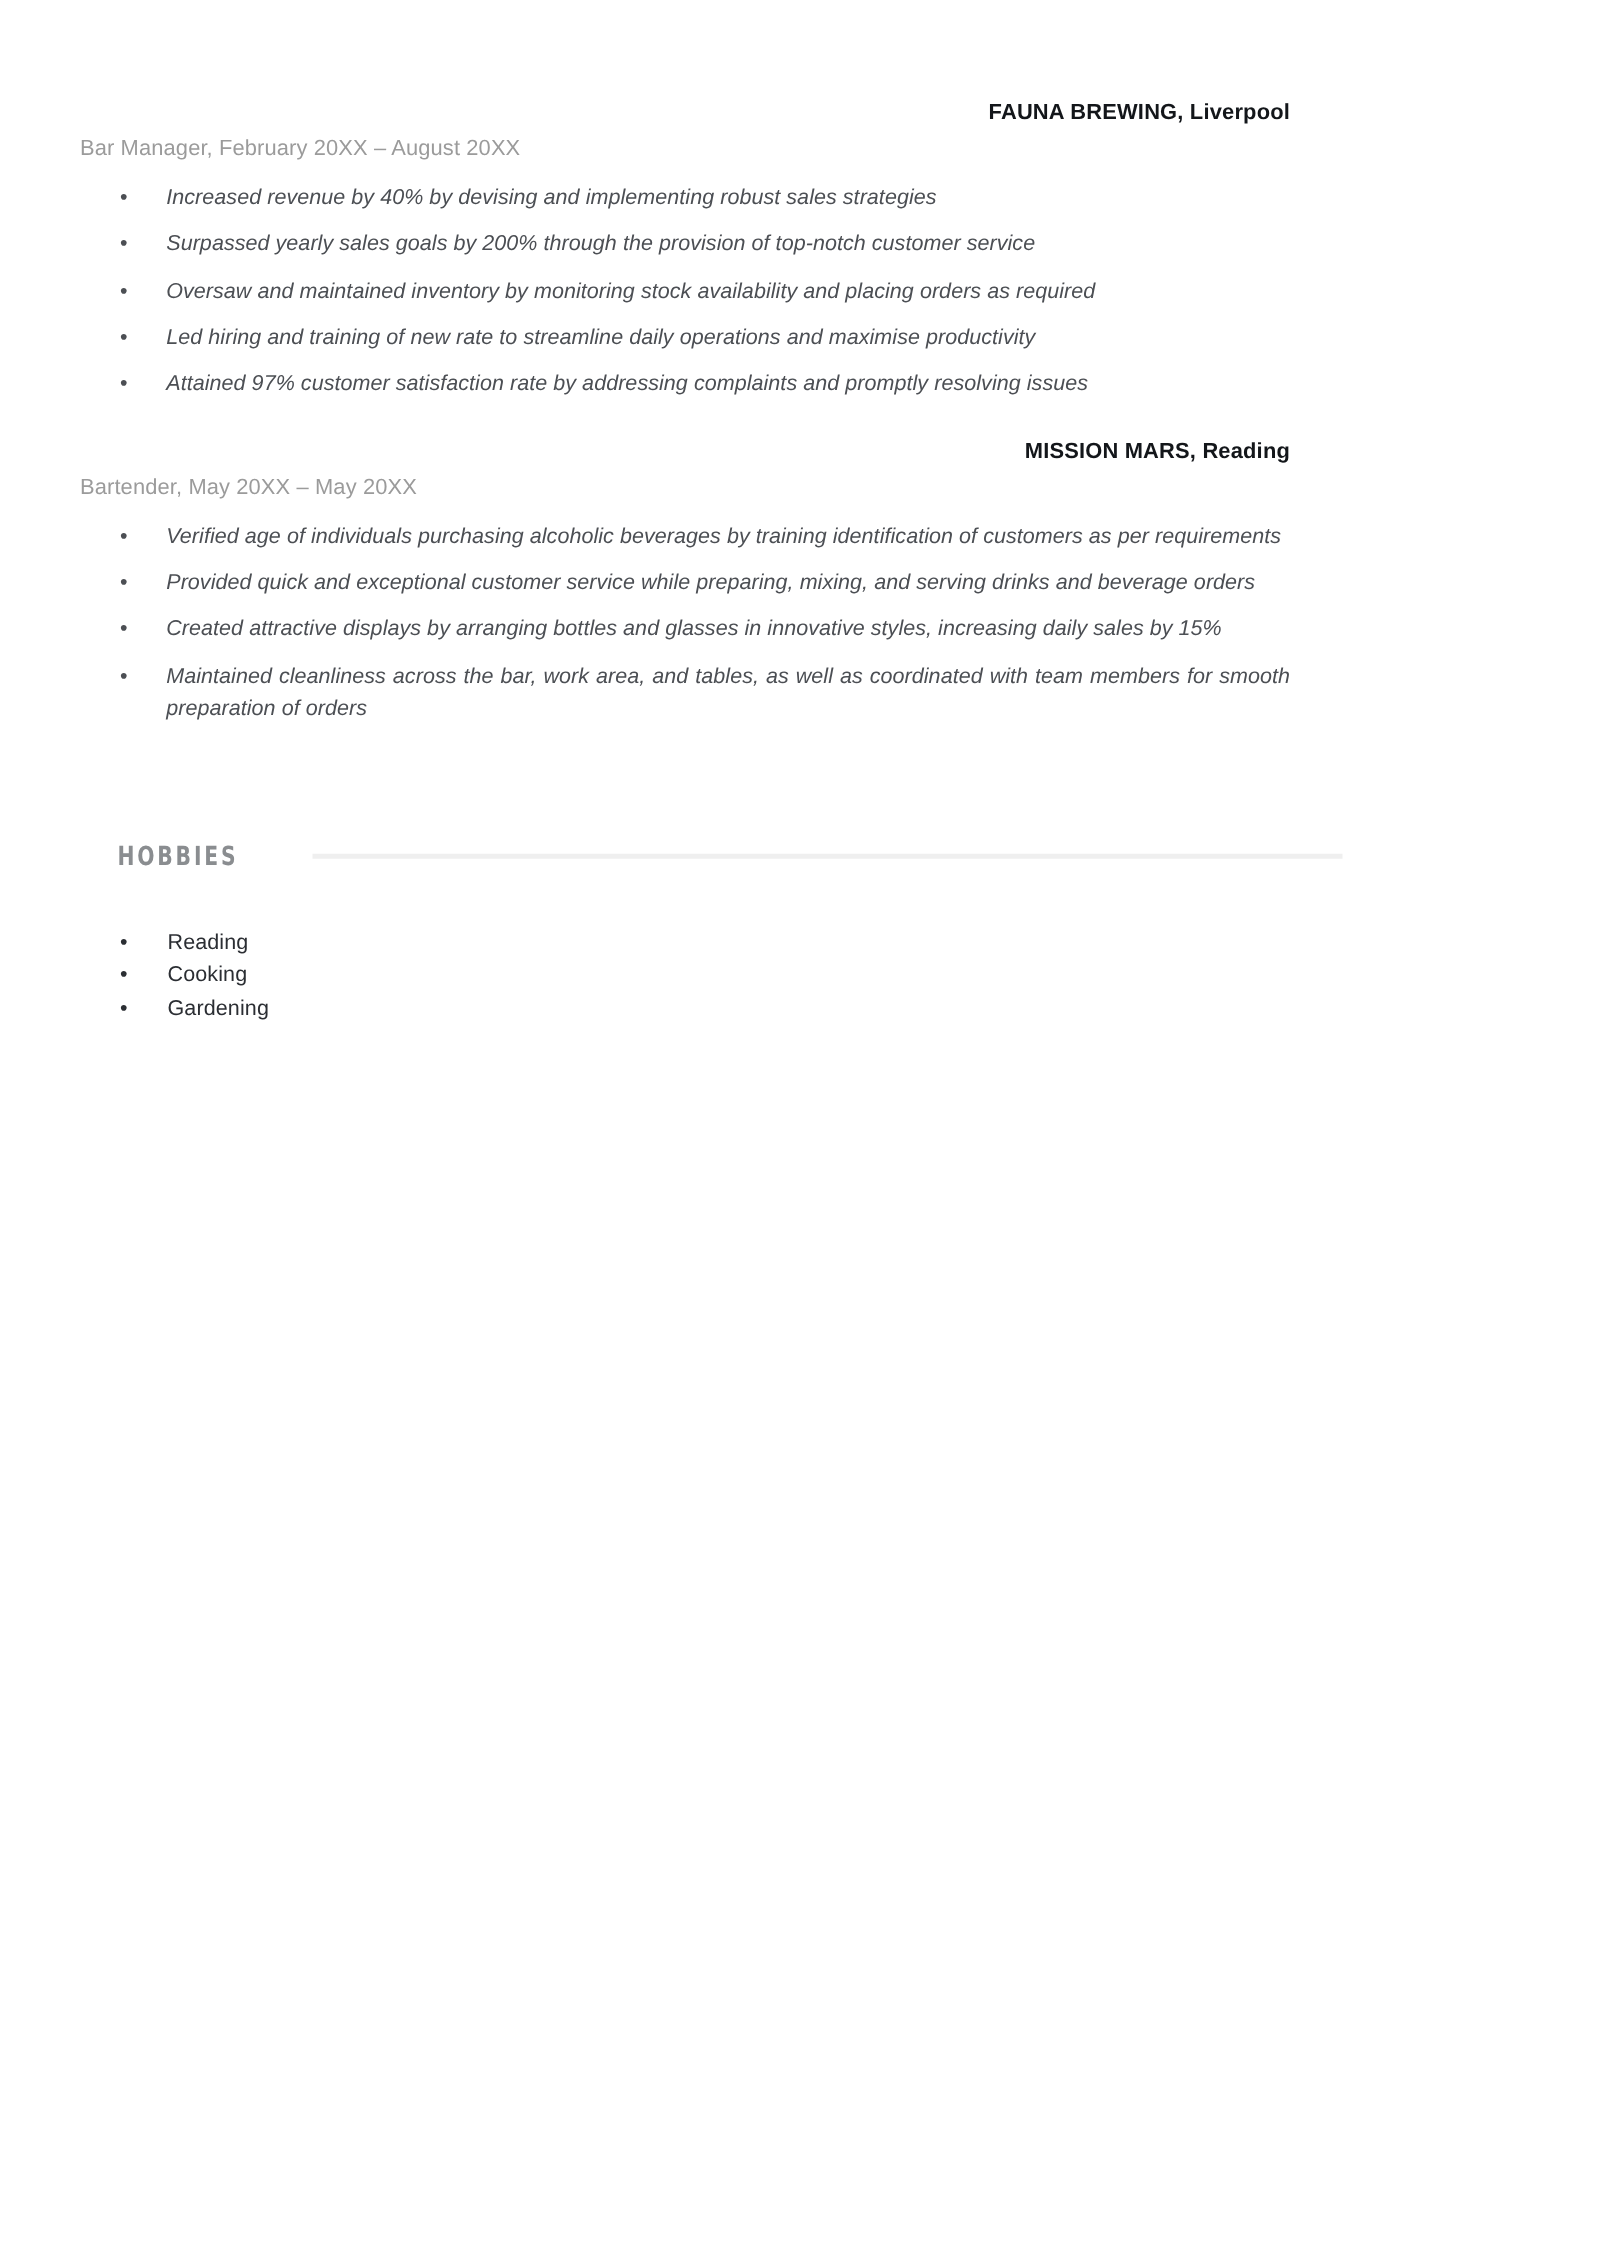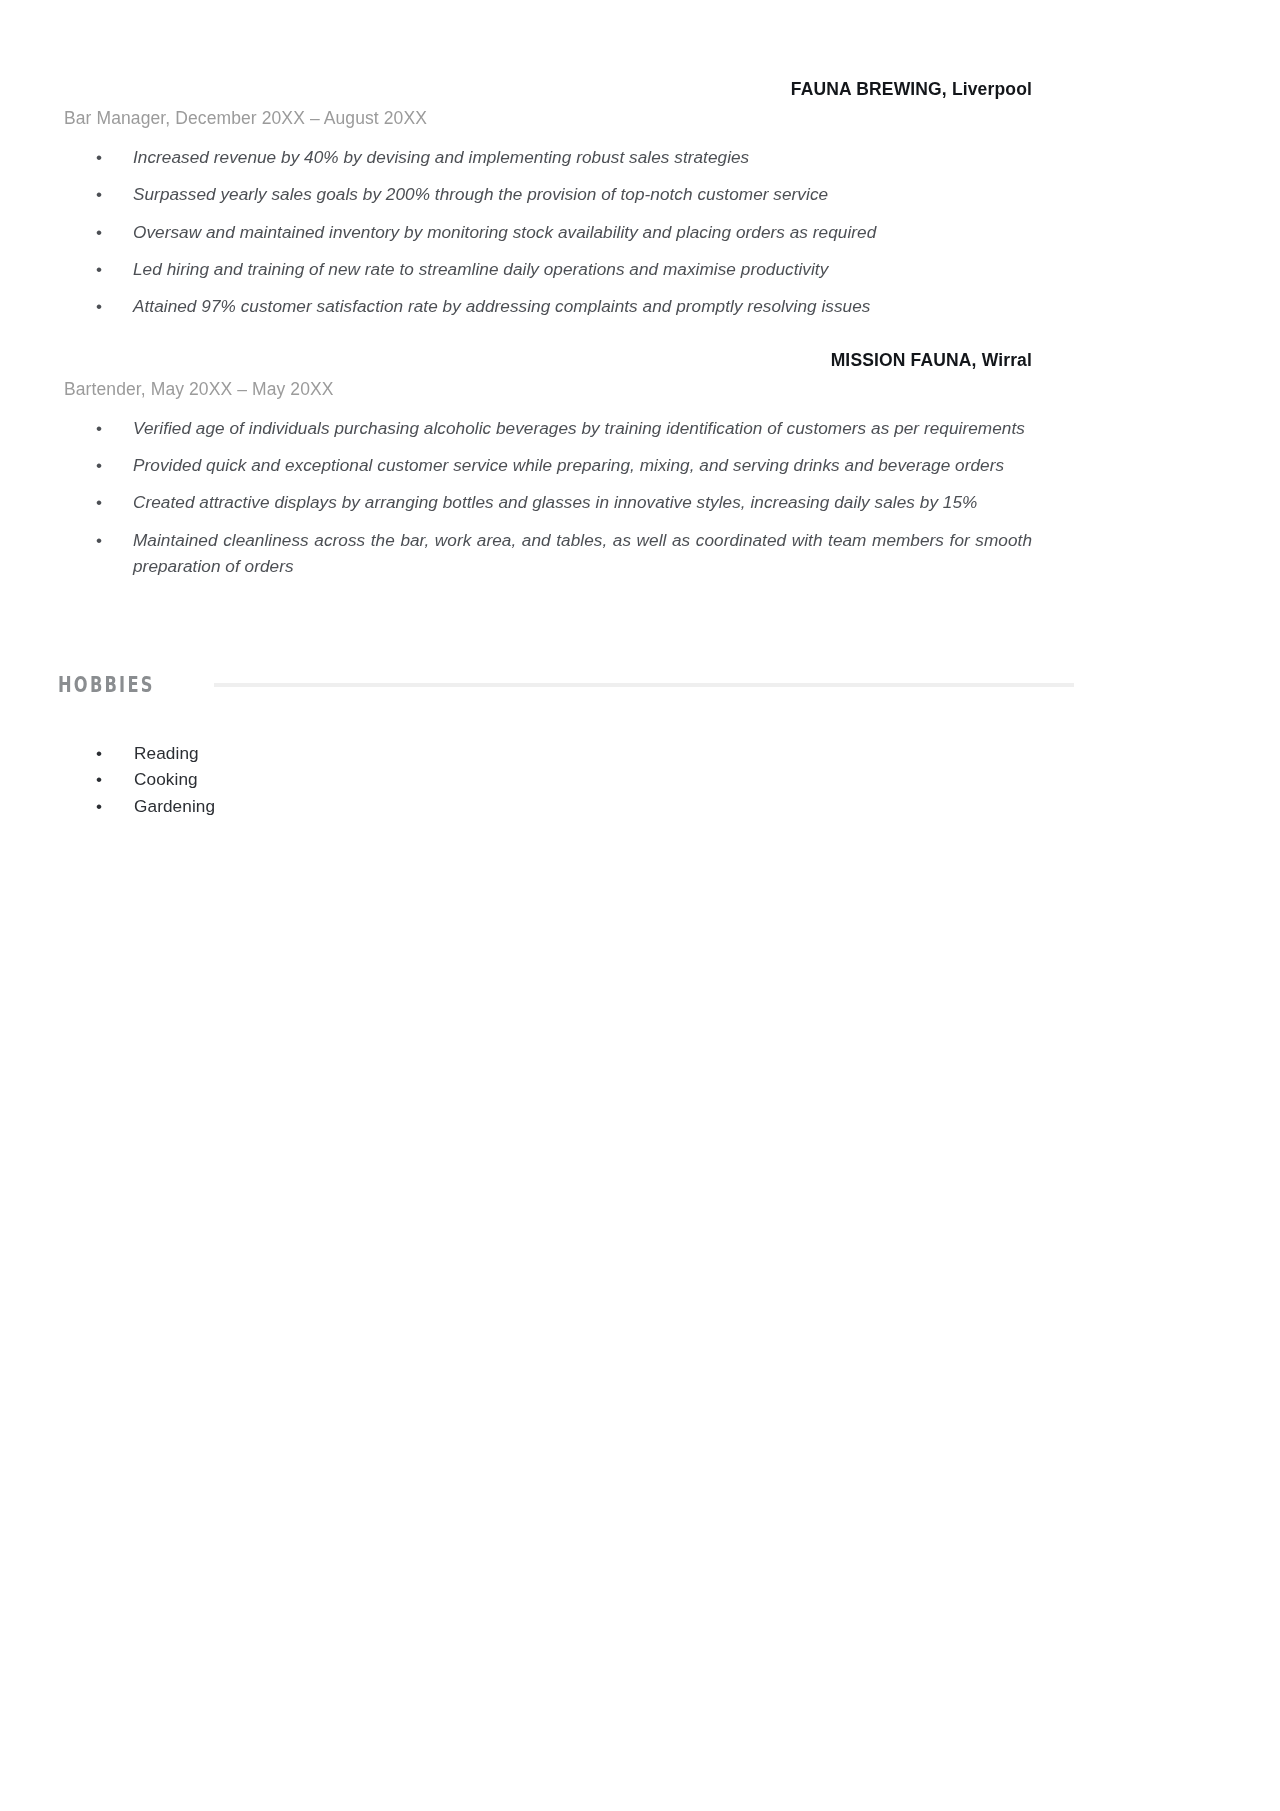--- a/index.html
+++ b/index.html
@@ -89,20 +89,21 @@
     left: 58px;
     top: 655px;
     width: 1016px;
     background: #ffffff;
     padding-top: 13px;
   }
   .section-head {
     display: flex;
     align-items: center;
     height: 34px;
+    margin-left: 36px;
   }
   .section-title {
     font-family: "DejaVu Sans Condensed", "Liberation Sans Narrow", "Liberation Sans", sans-serif;
     font-size: 21px;
     font-weight: bold;
     color: #8a8d90;
     letter-spacing: 2.6px;
     text-transform: uppercase;
     white-space: nowrap;
     transform: scaleX(0.86);
@@ -137,21 +138,21 @@
 </style>
 </head>
 <body>
 
 <div class="page">
 
   <div class="experience-region">
 
     <div class="job">
       <div class="job-company">FAUNA BREWING, Liverpool</div>
-      <div class="job-meta">Bar Manager, December 20XX – August 20XX</div>
+      <div class="job-meta">Bar Manager, February 20XX – August 20XX</div>
       <ul class="bullets">
         <li class="bullet">
           <span class="dot">•</span>
           <span class="txt">Increased revenue by 40% by devising and implementing robust sales strategies</span>
         </li>
         <li class="bullet">
           <span class="dot">•</span>
           <span class="txt">Surpassed yearly sales goals by 200% through the provision of top-notch customer service</span>
         </li>
         <li class="bullet">
@@ -163,21 +164,21 @@
           <span class="txt">Led hiring and training of new rate to streamline daily operations and maximise productivity</span>
         </li>
         <li class="bullet">
           <span class="dot">•</span>
           <span class="txt">Attained 97% customer satisfaction rate by addressing complaints and promptly resolving issues</span>
         </li>
       </ul>
     </div>
 
     <div class="job">
-      <div class="job-company">MISSION FAUNA, Wirral</div>
+      <div class="job-company">MISSION MARS, Reading</div>
       <div class="job-meta">Bartender, May 20XX – May 20XX</div>
       <ul class="bullets">
         <li class="bullet">
           <span class="dot">•</span>
           <span class="txt">Verified age of individuals purchasing alcoholic beverages by training identification of customers as per requirements</span>
         </li>
         <li class="bullet">
           <span class="dot">•</span>
           <span class="txt">Provided quick and exceptional customer service while preparing, mixing, and serving drinks and beverage orders</span>
         </li>

